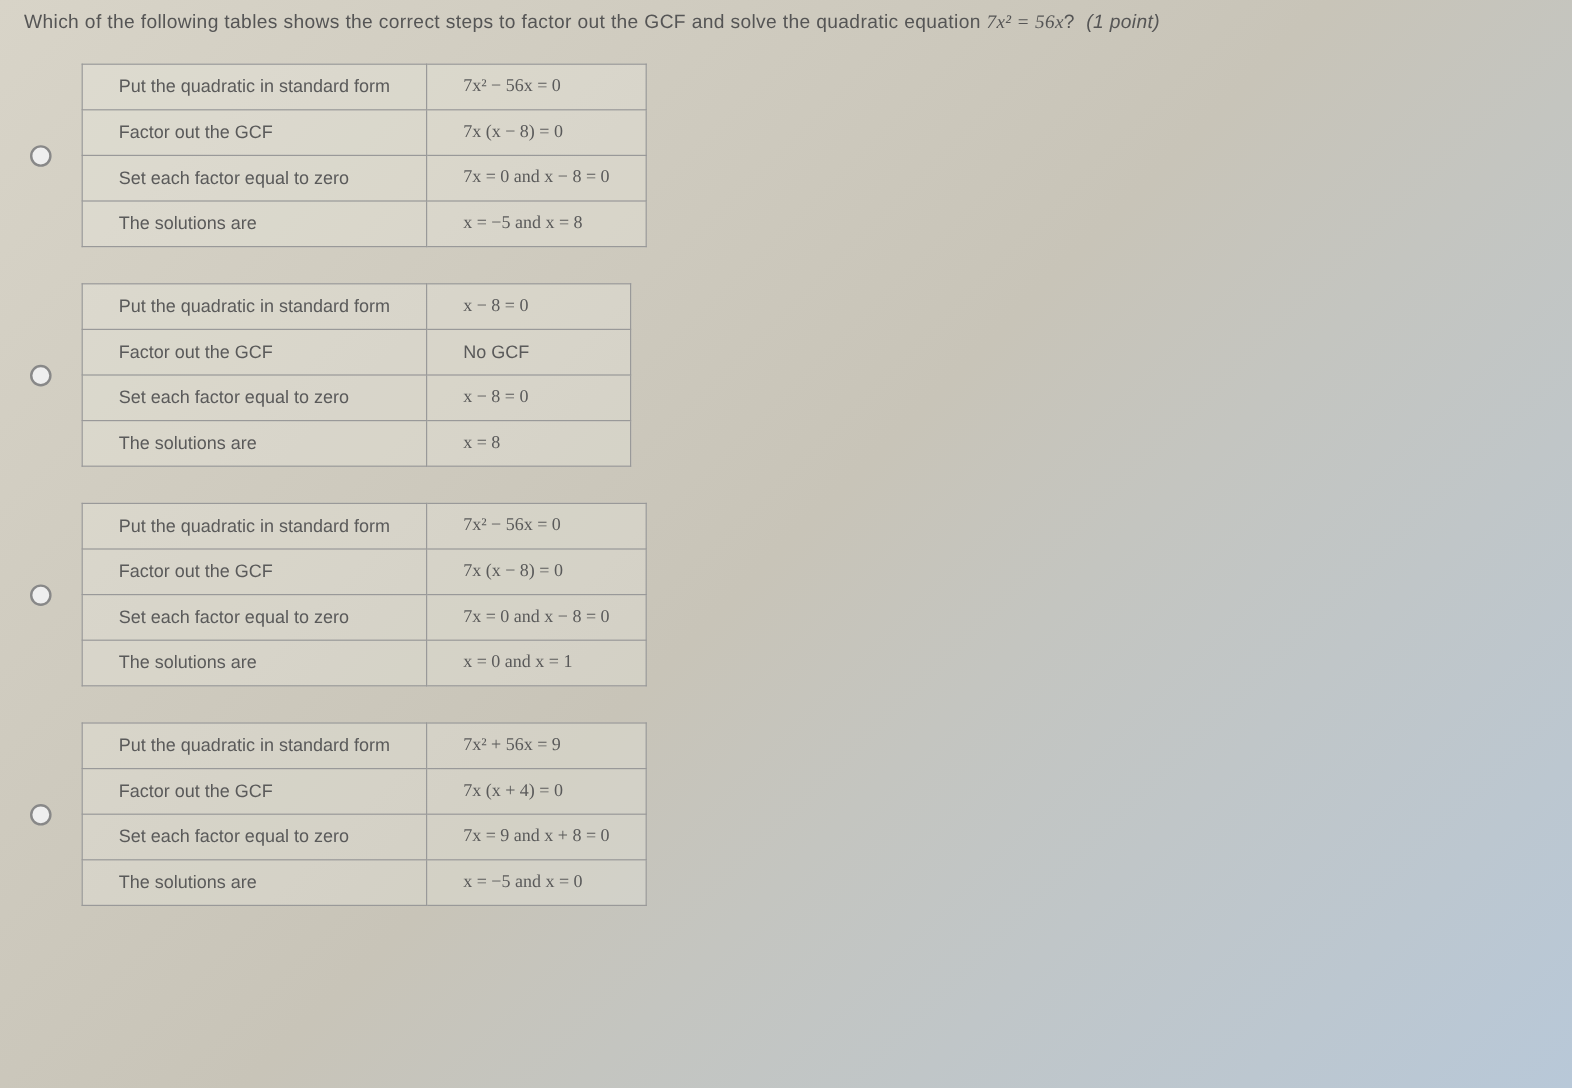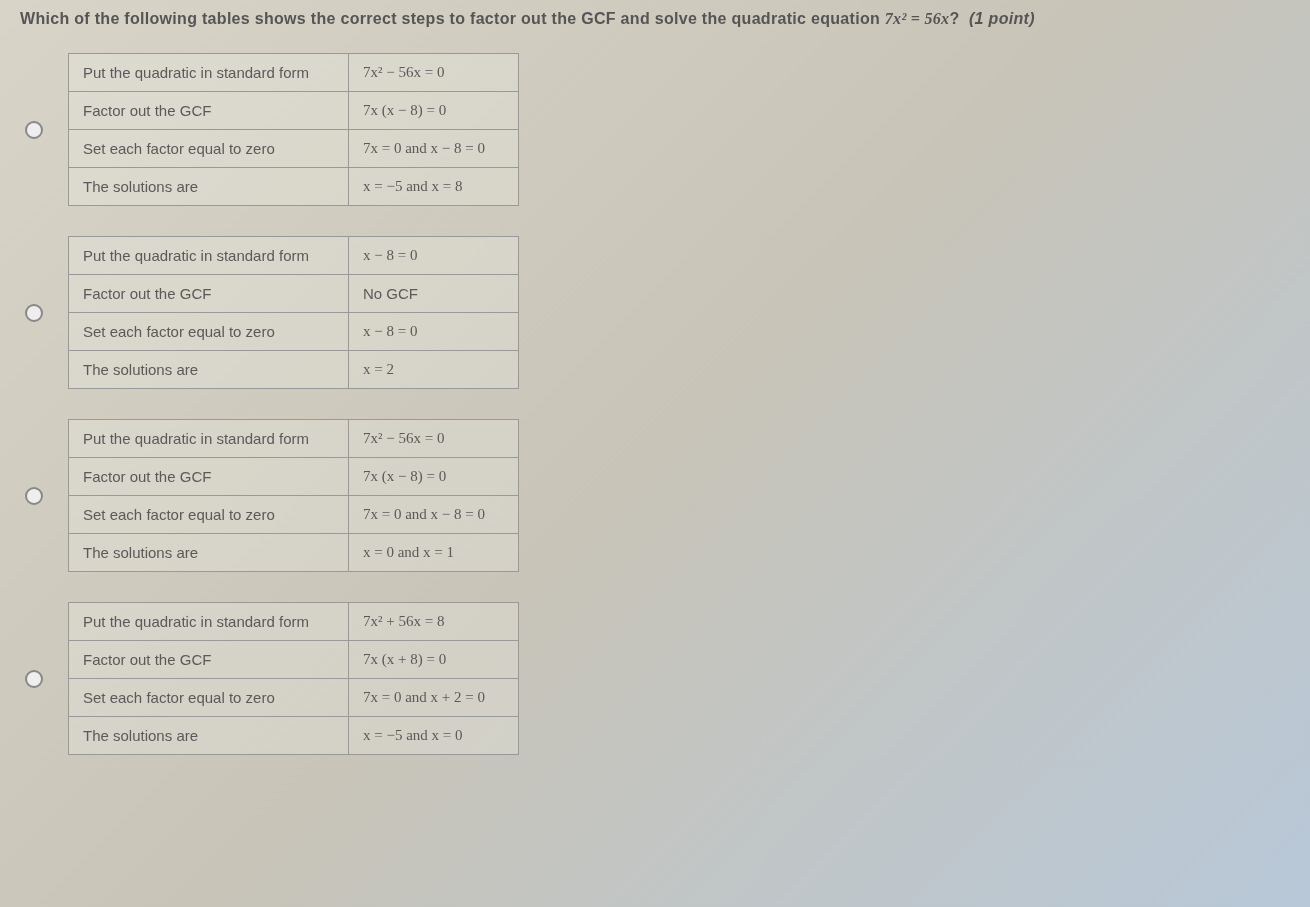--- a/index.html
+++ b/index.html
@@ -5,21 +5,21 @@
     * { box-sizing: border-box; margin: 0; padding: 0; }
     body {
       font-family: Arial, sans-serif;
       background: linear-gradient(135deg, #d8d4c8 0%, #c8c4b8 50%, #b8c8d8 100%);
       padding: 10px 20px;
       font-size: 15px;
       color: #4a4a4a;
       min-height: 907px;
     }
     .question {
-      font-weight: bold;
+      font-weight: normal;
       color: #555;
       margin-bottom: 25px;
       font-size: 16px;
       letter-spacing: 0.3px;
     }
     .question .math { font-style: italic; }
     .question .points { font-style: italic; }
     .options { display: flex; flex-direction: column; gap: 30px; padding-left: 5px; }
     .option { display: flex; align-items: center; gap: 25px; }
     .radio {
@@ -28,21 +28,21 @@
       border-radius: 50%;
       background: #eee;
       flex-shrink: 0;
     }
     table {
       border-collapse: collapse;
       background: rgba(240,238,230,0.3);
     }
     td {
       border: 1px solid #999;
-      padding: 10px 14px;
+      padding: 10px 30px;
       color: #5a5a5a;
       font-size: 15px;
       white-space: nowrap;
     }
     td.label { min-width: 280px; }
     td.value { min-width: 170px; }
     .math { font-family: 'Times New Roman', serif; }
   </style>
 </head>
 <body>
@@ -90,21 +90,21 @@
       <tr>
         <td class="label">Factor out the GCF</td>
         <td class="value">No GCF</td>
       </tr>
       <tr>
         <td class="label">Set each factor equal to zero</td>
         <td class="value math">x − 8 = 0</td>
       </tr>
       <tr>
         <td class="label">The solutions are</td>
-        <td class="value math">x = 2</td>
+        <td class="value math">x = 8</td>
       </tr>
     </tbody>
       </table>
   </div>
 
   <div class="option">
     <div class="radio"></div>
     <table>
       <tbody>
           <tr>
@@ -126,29 +126,29 @@
     </tbody>
       </table>
   </div>
 
   <div class="option">
     <div class="radio"></div>
     <table>
       <tbody>
           <tr>
         <td class="label">Put the quadratic in standard form</td>
-        <td class="value math">7x² + 56x = 8</td>
+        <td class="value math">7x² + 56x = 9</td>
       </tr>
       <tr>
         <td class="label">Factor out the GCF</td>
-        <td class="value math">7x (x + 8) = 0</td>
+        <td class="value math">7x (x + 4) = 0</td>
       </tr>
       <tr>
         <td class="label">Set each factor equal to zero</td>
-        <td class="value math">7x = 0 and x + 2 = 0</td>
+        <td class="value math">7x = 9 and x + 8 = 0</td>
       </tr>
       <tr>
         <td class="label">The solutions are</td>
         <td class="value math">x = −5 and x = 0</td>
       </tr>
     </tbody>
       </table>
   </div>
 
 </div>

